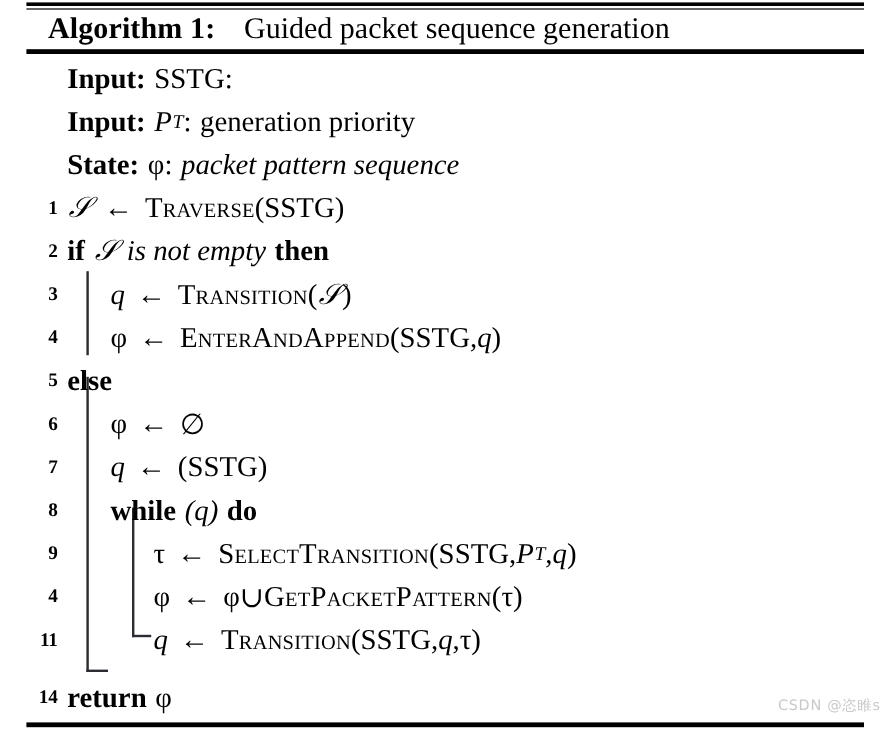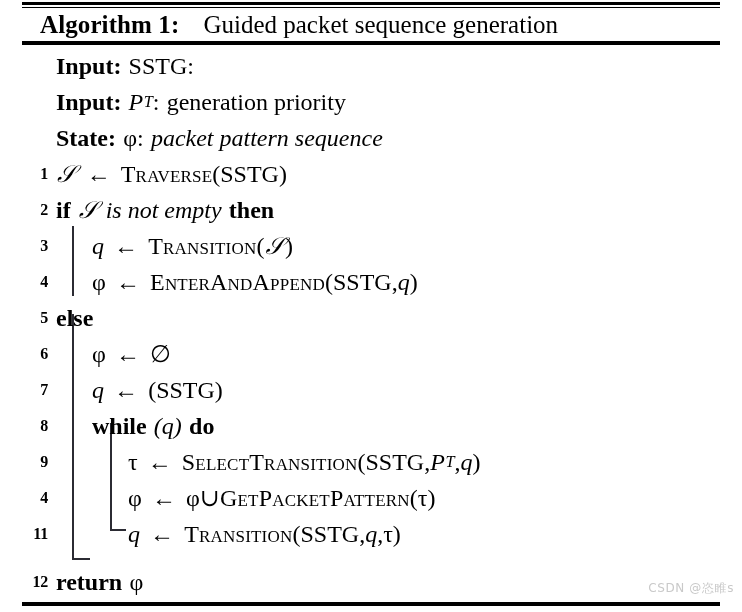--- a/index.html
+++ b/index.html
@@ -340,21 +340,21 @@
         <span class="sym">SSTG</span>
         <span class="sym">,</span>
         <span class="mathvar">q</span>
         <span class="sym">,</span>
         <span class="sym">τ</span>
         <span class="sym">)</span>
     </div>
   </div>
 
   <div class="line" style="top:564px">
-    <span class="lineno">12</span>
+    <span class="lineno">14</span>
     <div class="body ind0">
       <span class="kw">return</span>
         <span class="sp"></span>
         <span class="sym">φ</span>
     </div>
   </div>
 
   <div class="watermark">CSDN @恣睢s</div>
 
 </div>

